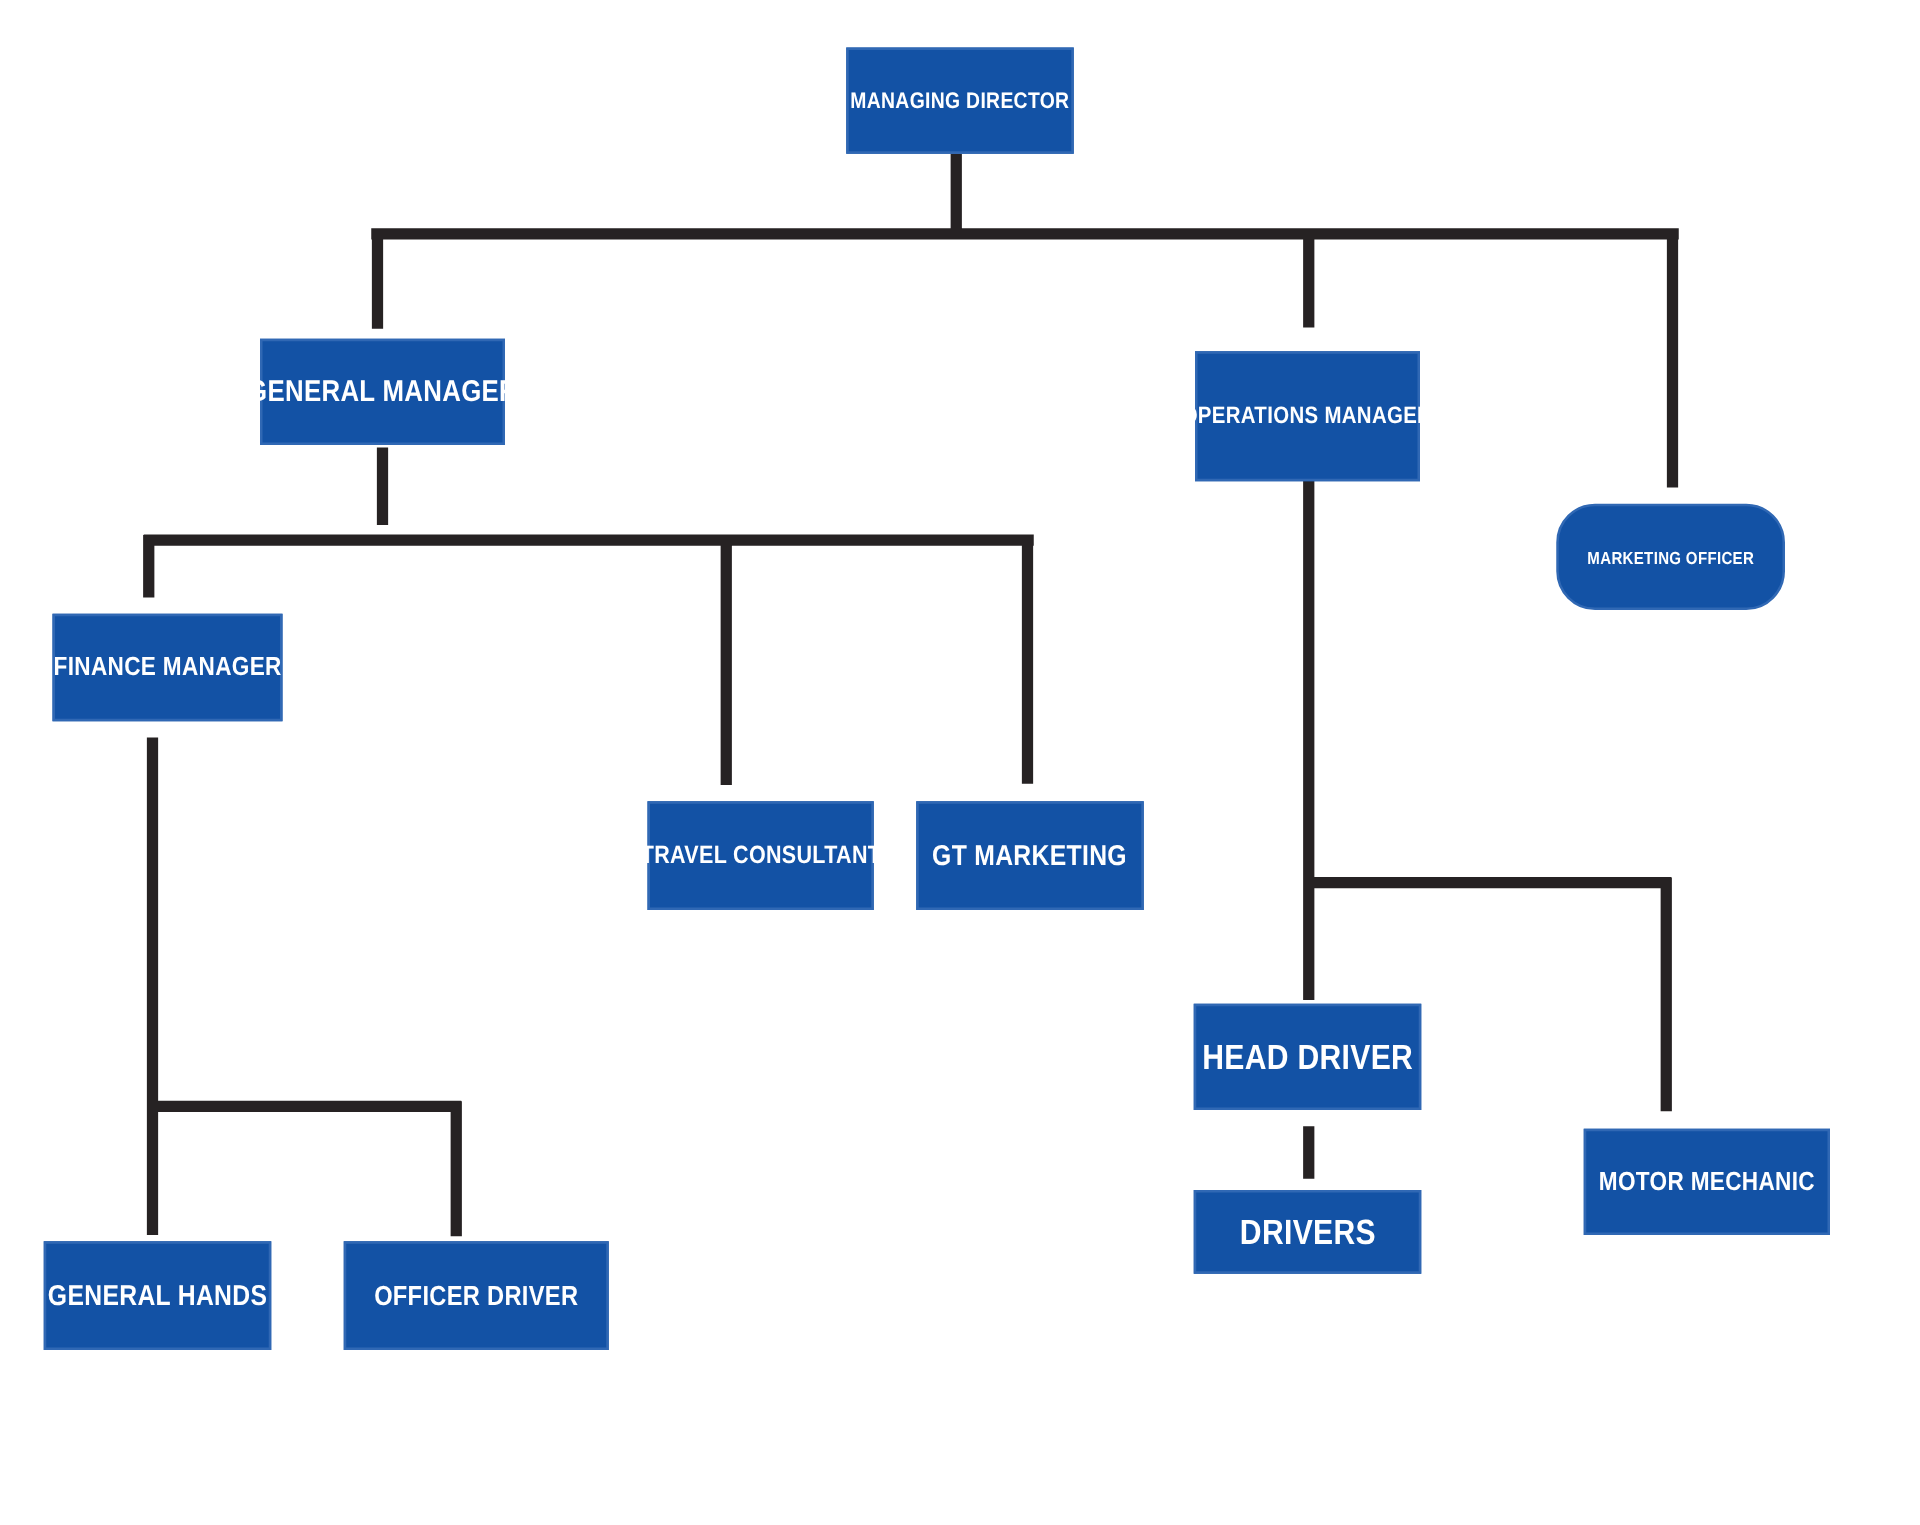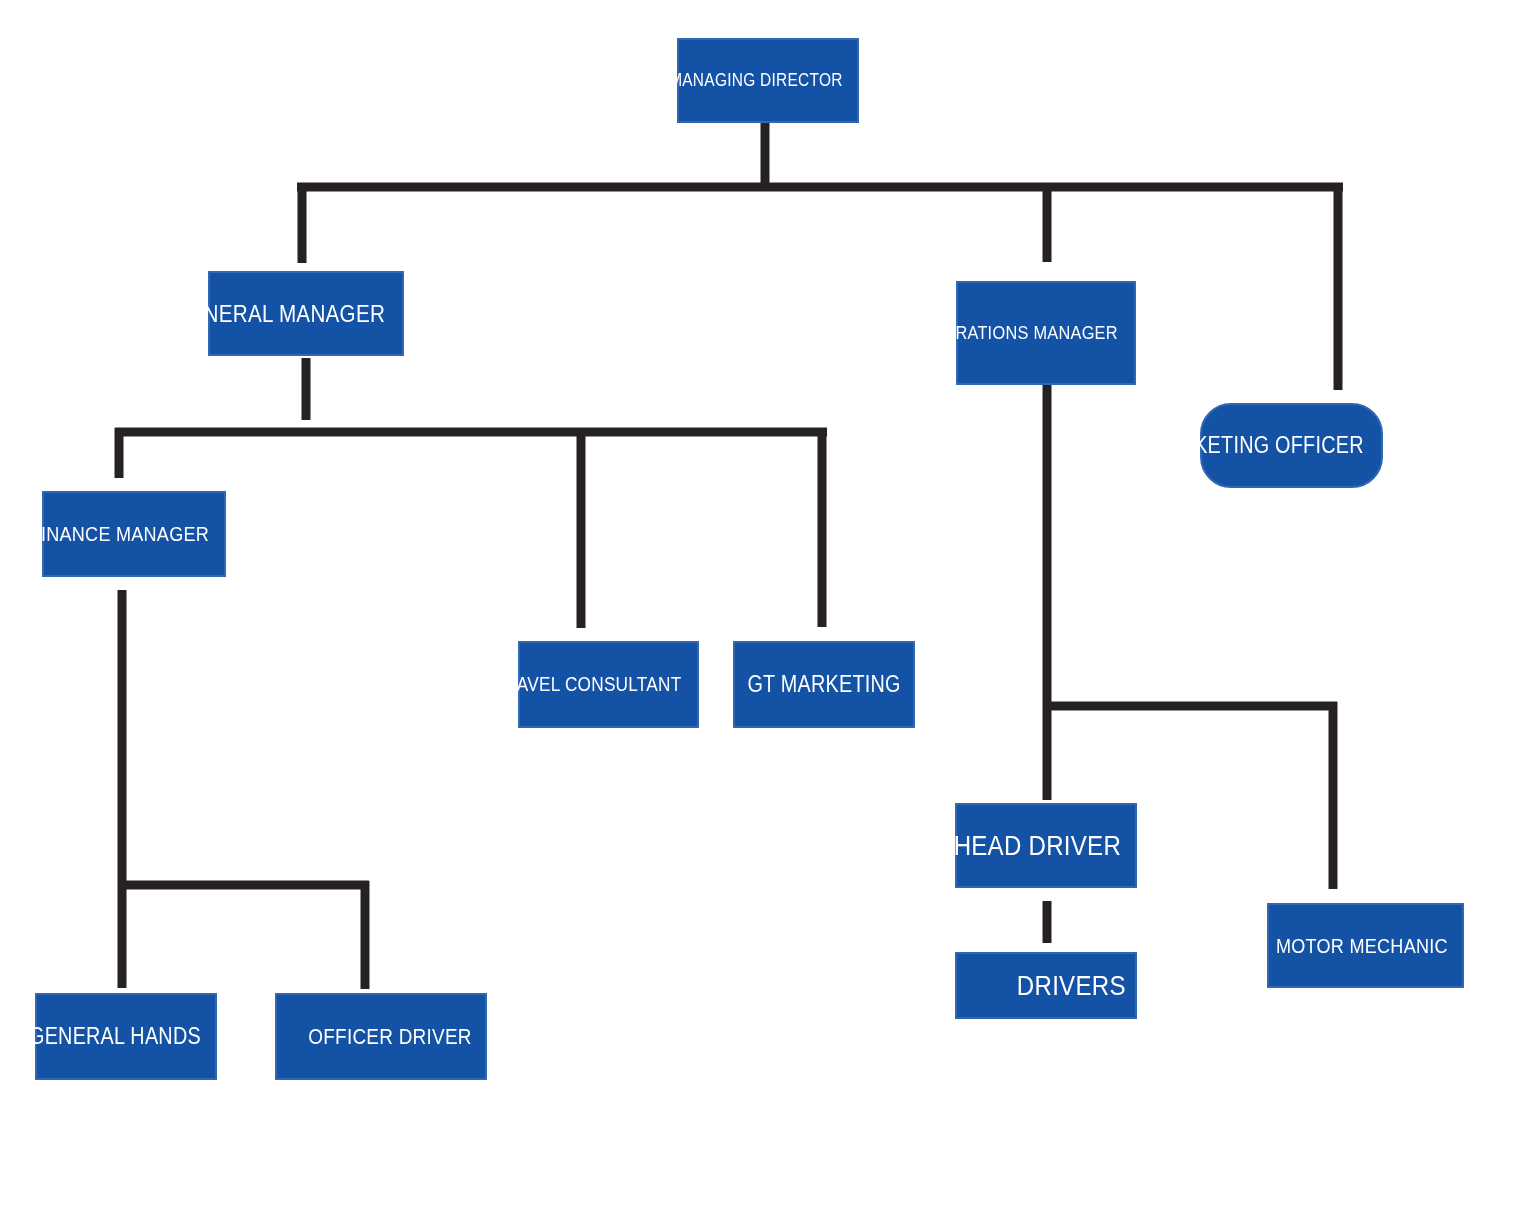--- a/index.html
+++ b/index.html
@@ -14,32 +14,32 @@
     --text:#ffffff;
     --line:#262223;
   }
   svg.connectors { position:absolute; left:0; top:0; width:1536px; height:1220px; }
   svg.connectors path { fill:none; stroke:var(--line); stroke-width:9; }
   .node {
     position:absolute;
     background:var(--box-fill);
     border:2px solid var(--box-border);
     box-sizing:border-box;
-    display:flex; align-items:center; justify-content:flex-end;
+    display:flex; align-items:center; justify-content:center;
     color:var(--text);
-    font-weight:normal;
+    font-weight:bold;
     text-align:center;
   }
   .node .label { transform:scaleX(0.86); white-space:nowrap; letter-spacing:0.3px; }
 
   
   .n-managing-director { left:677px;  top:38px;  width:182px; height:85px; font-size:18px; }
   .n-general-manager   { left:208px;  top:271px; width:196px; height:85px; font-size:24px; }
   .n-operations-manager{ left:956px;  top:281px; width:180px; height:104px; font-size:19px; }
-  .n-marketing-officer { left:1200px; top:403px; width:183px; height:85px; font-size:23px;border-radius:31px; }
+  .n-marketing-officer { left:1245px; top:403px; width:183px; height:85px; font-size:14px;border-radius:31px; }
   .n-finance-manager   { left:42px;   top:491px; width:184px; height:86px; font-size:21px; }
   .n-travel-consultant { left:518px;  top:641px; width:181px; height:87px; font-size:20px; }
   .n-gt-marketing      { left:733px;  top:641px; width:182px; height:87px; font-size:23px; }
   .n-general-hands     { left:35px;   top:993px; width:182px; height:87px; font-size:23px; }
   .n-officer-driver    { left:275px;  top:993px; width:212px; height:87px; font-size:22px; }
   .n-head-driver       { left:955px;  top:803px; width:182px; height:85px; font-size:28px; }
   .n-drivers           { left:955px;  top:952px; width:182px; height:67px; font-size:28px; }
   .n-motor-mechanic    { left:1267px; top:903px; width:197px; height:85px; font-size:21px; }
 </style>
 </head>

